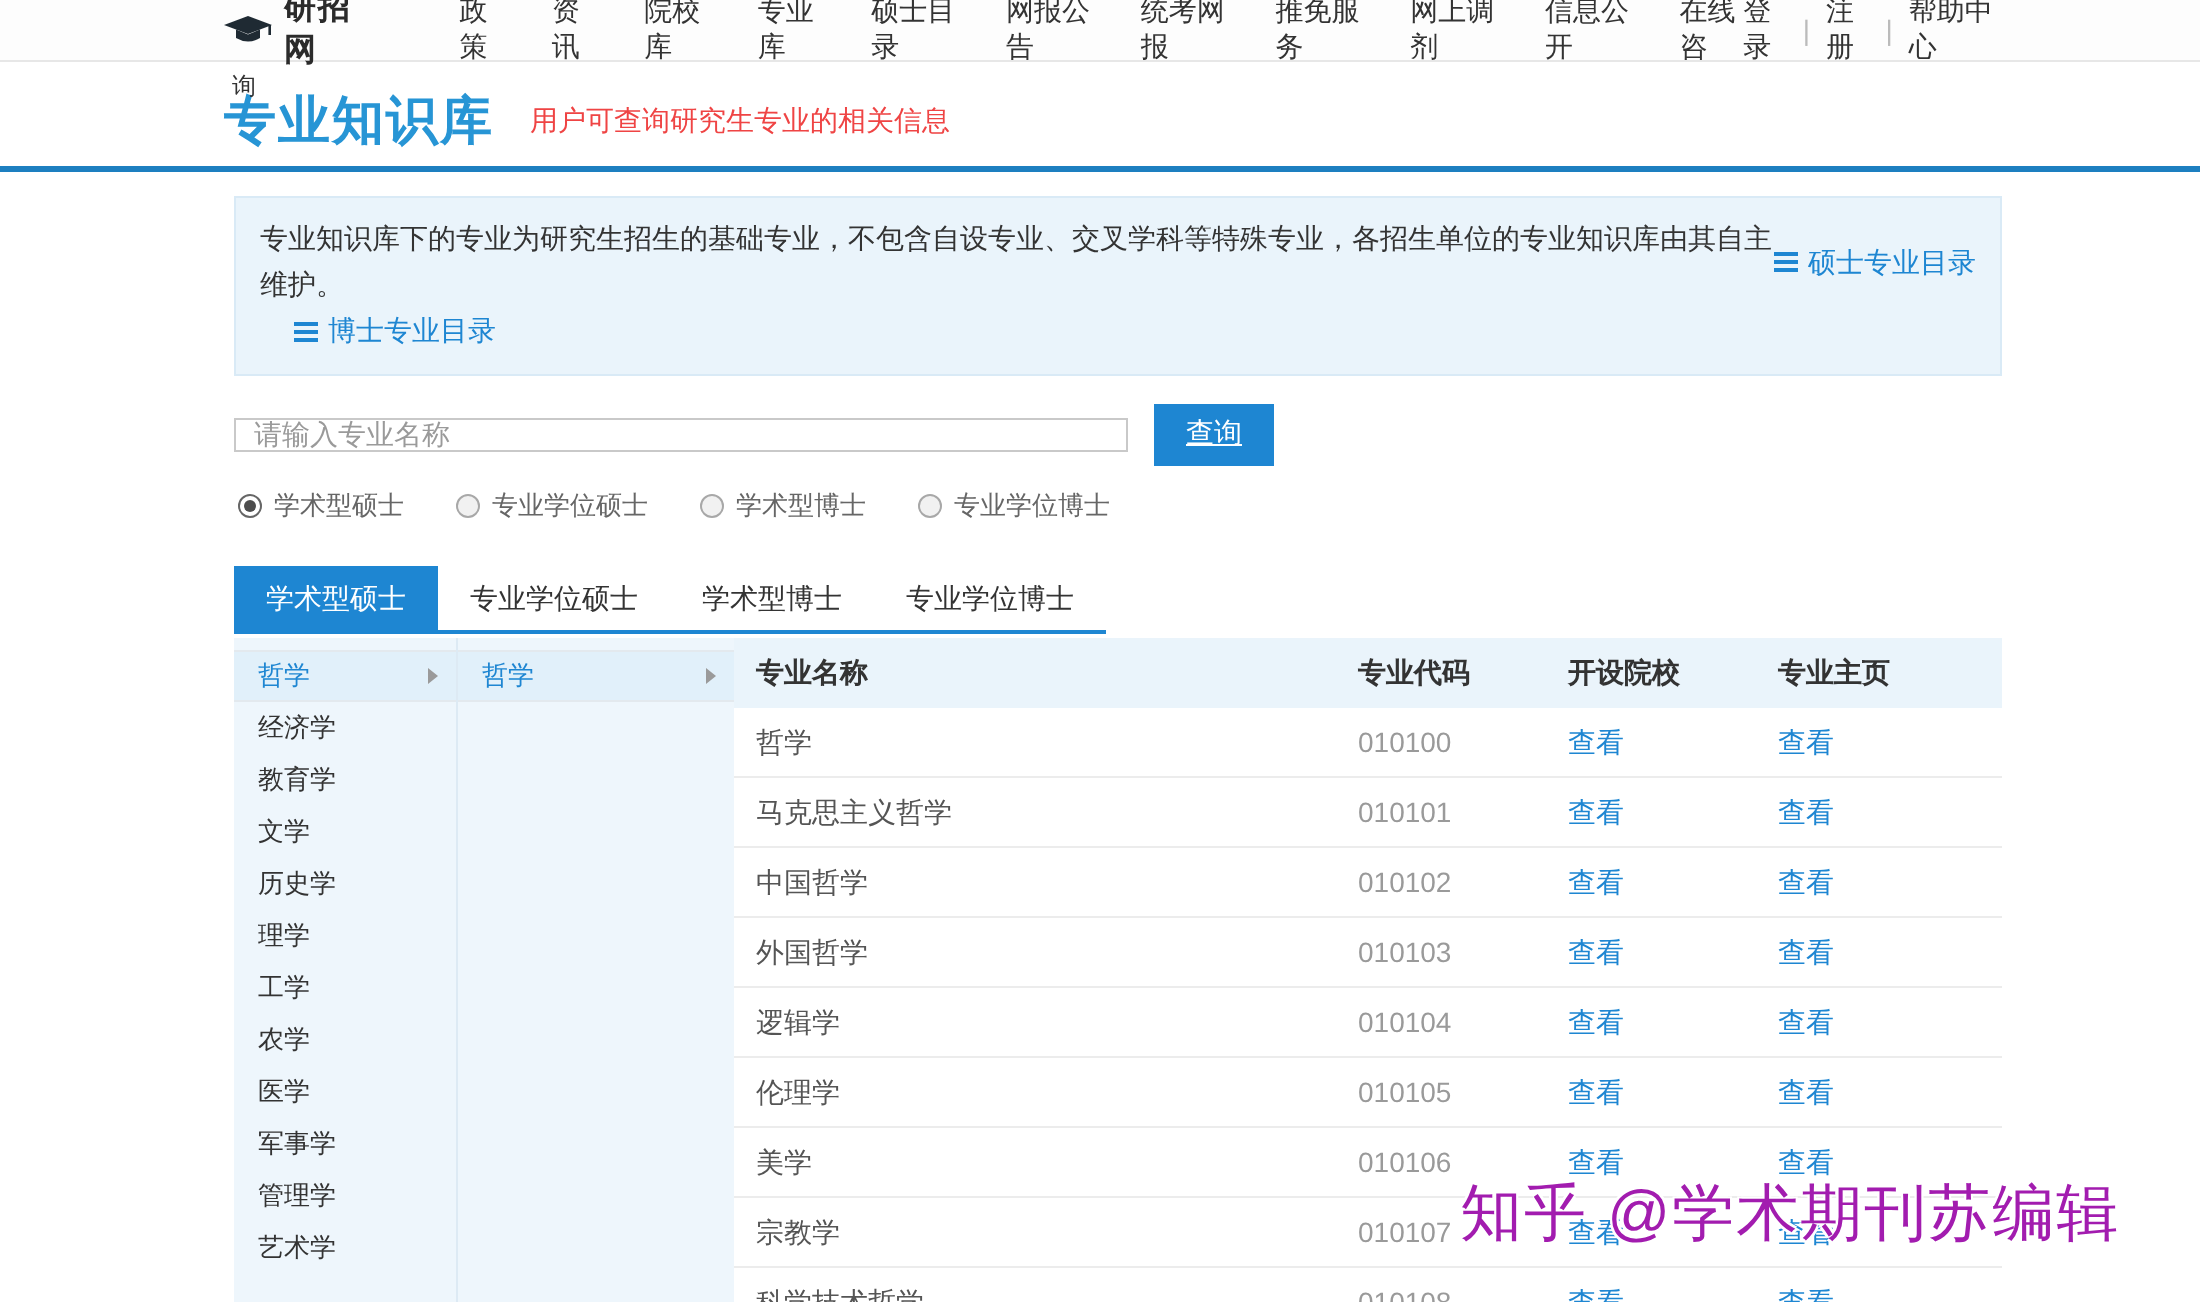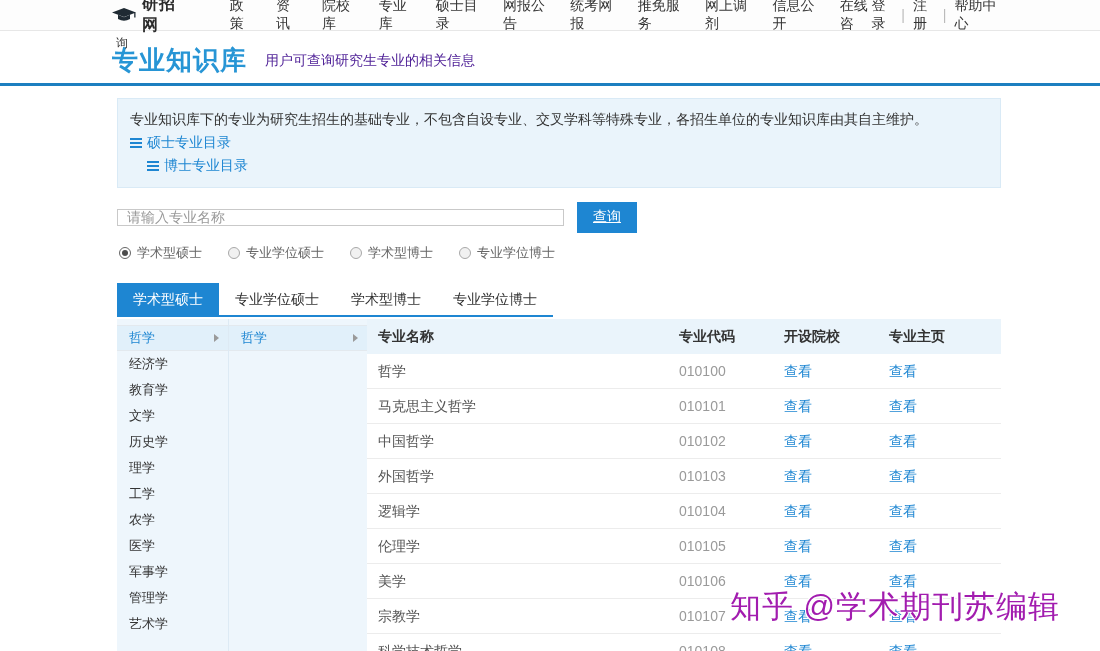--- a/index.html
+++ b/index.html
@@ -24,27 +24,27 @@
   .nav-menu{display:flex;gap:25px;margin-left:50px;}
   .nav-item{color:#333;}
   .nav-right{margin-left:auto;display:flex;align-items:center;gap:8px;color:#333;}
   .nav-sep{color:#bbb;}
 
   
   .pagehead{background:#fff;border-bottom:3px solid var(--header-border);}
   .pagehead-inner{width:886px;margin-left:112px;display:flex;align-items:flex-end;padding:16px 0 10px;position:relative;}
   .stray{position:absolute;left:4px;top:4px;font-size:12px;color:#333;}
   .page-title{font-size:26px;font-weight:bold;color:var(--title-blue);letter-spacing:1px;line-height:1;}
-  .page-subtitle{font-size:14px;color:#4c1d95;margin-left:18px;margin-bottom:3px;}
+  .page-subtitle{font-size:14px;color:#ef4444;margin-left:18px;margin-bottom:3px;}
 
   .container{width:884px;margin-left:117px;}
 
   
   .notice{margin-top:12px;background:var(--notice-bg);border:1px solid var(--notice-border);padding:9px 12px;font-size:14px;line-height:23px;color:#333;}
-  .notice-line1{display:flex;justify-content:space-between;flex-direction:column;}
+  .notice-line1{display:flex;justify-content:space-between;}
   .notice-link{color:var(--accent);display:inline-flex;align-items:center;gap:5px;white-space:nowrap;}
   .notice-line2{margin-left:17px;}
   .bars-icon{display:inline-block;width:12px;height:10px;background:repeating-linear-gradient(to bottom,var(--accent) 0 2px,transparent 2px 4px);}
 
   
   .search-row{margin-top:14px;display:flex;align-items:center;}
   .search-input{width:447px;height:17px;border:1px solid #c9c9c9;padding:0 9px;font-size:14px;color:#333;outline:none;font-family:inherit;}
   .search-input::placeholder{color:#9a9a9a;}
   .search-btn{margin-left:13px;width:60px;height:31px;background:var(--accent);color:#fff;border:none;font-size:14px;cursor:pointer;font-family:inherit;text-decoration:underline;}
 

